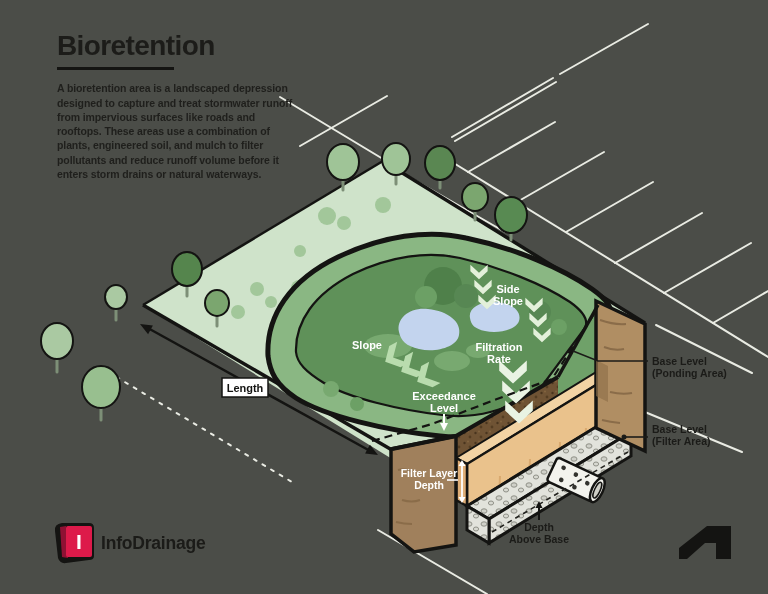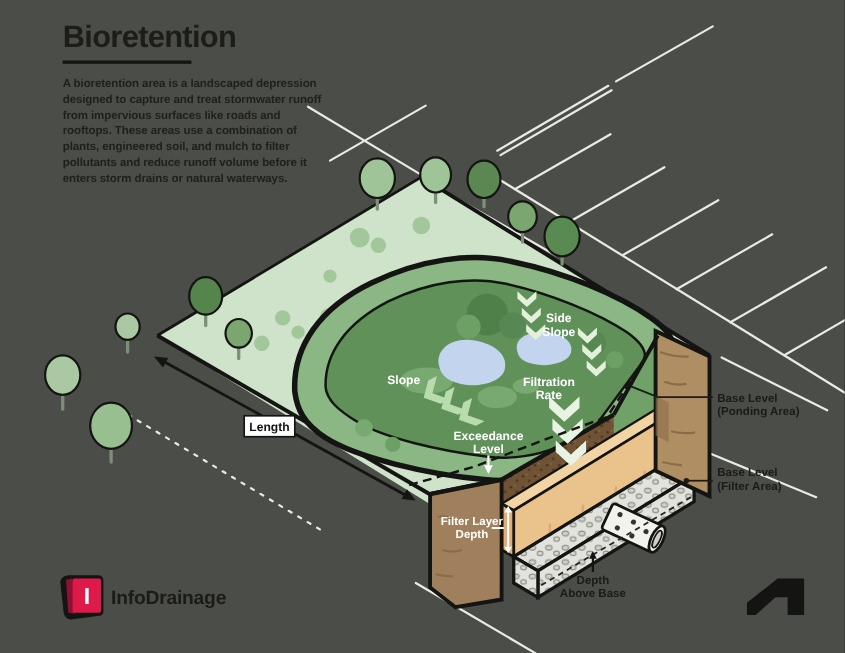--- a/index.html
+++ b/index.html
@@ -1,19 +1,19 @@
 <!DOCTYPE html>
 <html><head>
 <meta charset="utf-8">
 <style>
   html,body{margin:0;padding:0;background:#222;}
   #stage{position:relative;width:768px;height:594px;background:#4b4d48;overflow:hidden;
          font-family:"Liberation Sans",sans-serif;}
   #diagram{position:absolute;left:0;top:0;}
-  .title-block{position:absolute;left:57px;top:18px;width:240px;color:#1c1c19;z-index:5;}
+  .title-block{position:absolute;left:57px;top:30px;width:240px;color:#1c1c19;z-index:5;}
   .title-block h1{font:700 28px/1.12 "Liberation Sans",sans-serif;letter-spacing:-0.6px;margin:0;}
   .title-rule{width:117px;height:3px;background:#141412;margin:6px 0 11px 0;}
   .title-block p{font:700 10.5px/1.36 "Liberation Sans",sans-serif;margin:0;letter-spacing:-0.1px;color:#1f1f1c;}
   svg text{font-family:"Liberation Sans",sans-serif;font-weight:700;}
 </style>
 </head>
 <body>
 
 <div id="stage">
 

